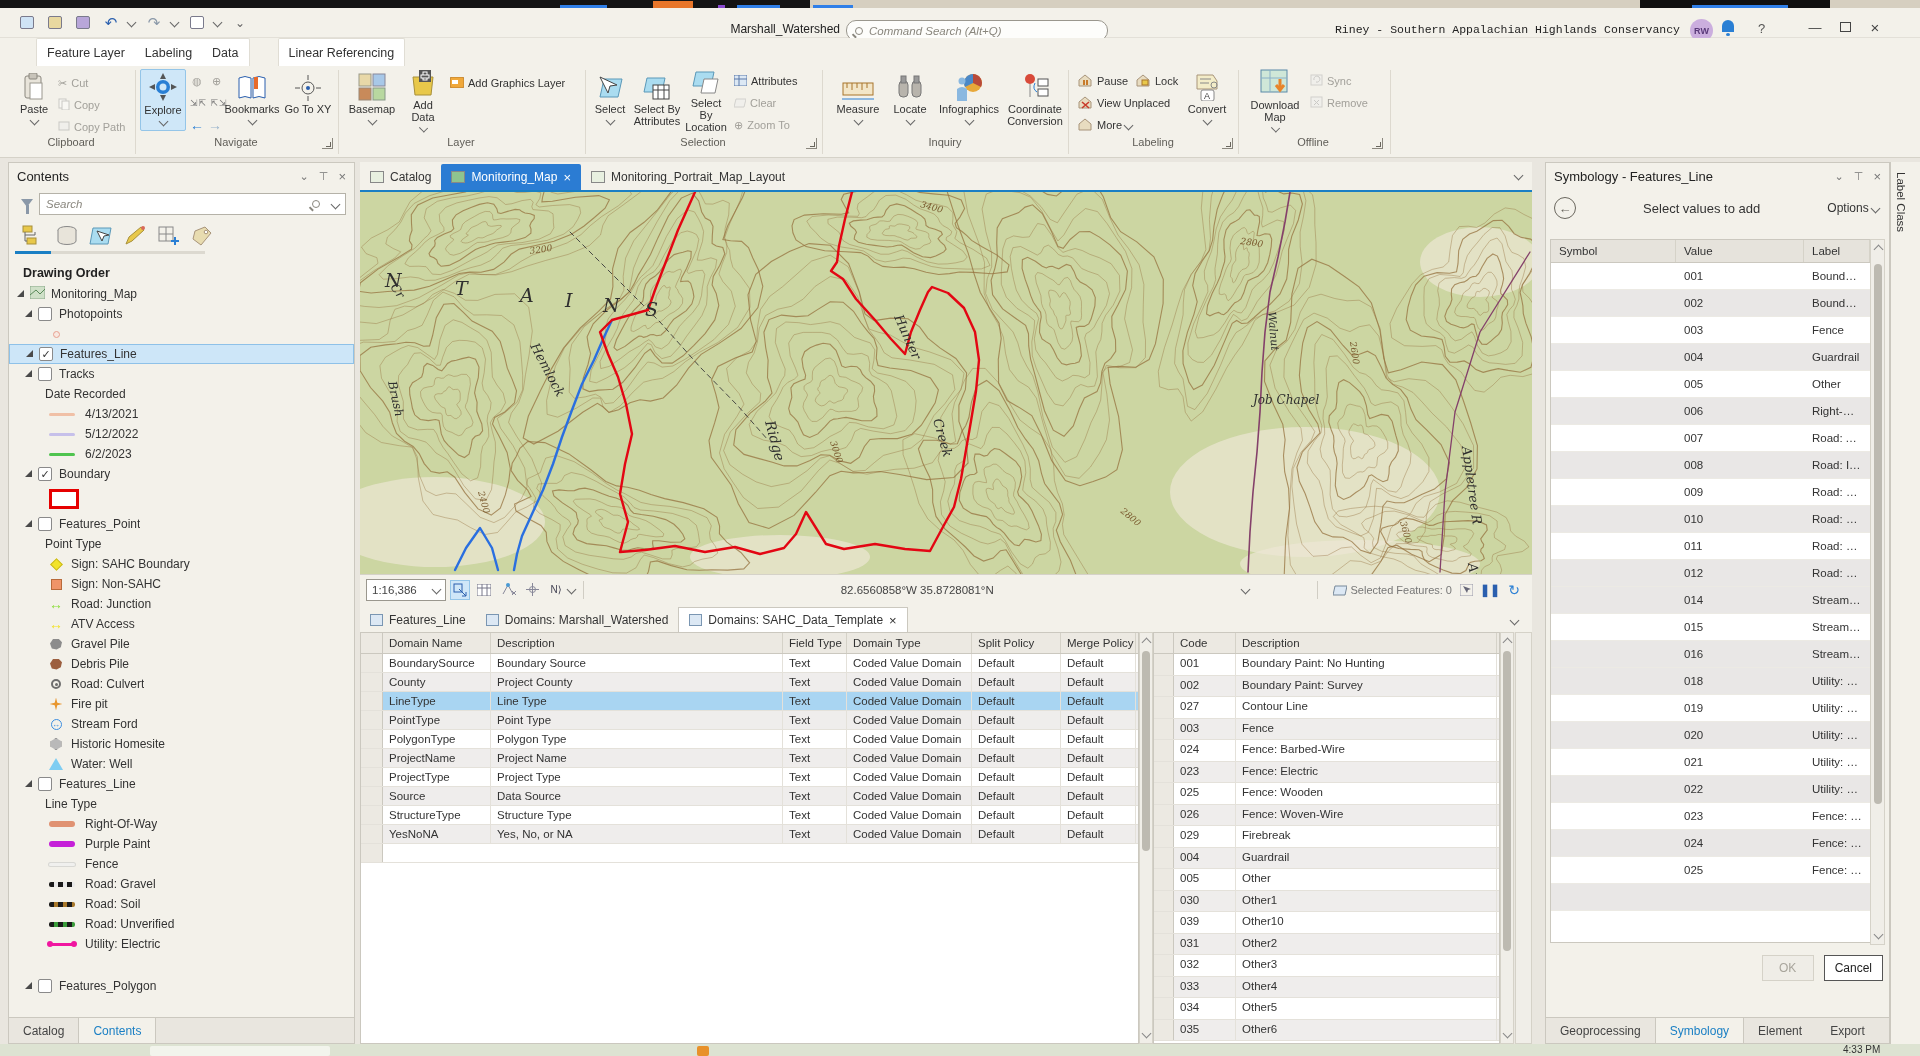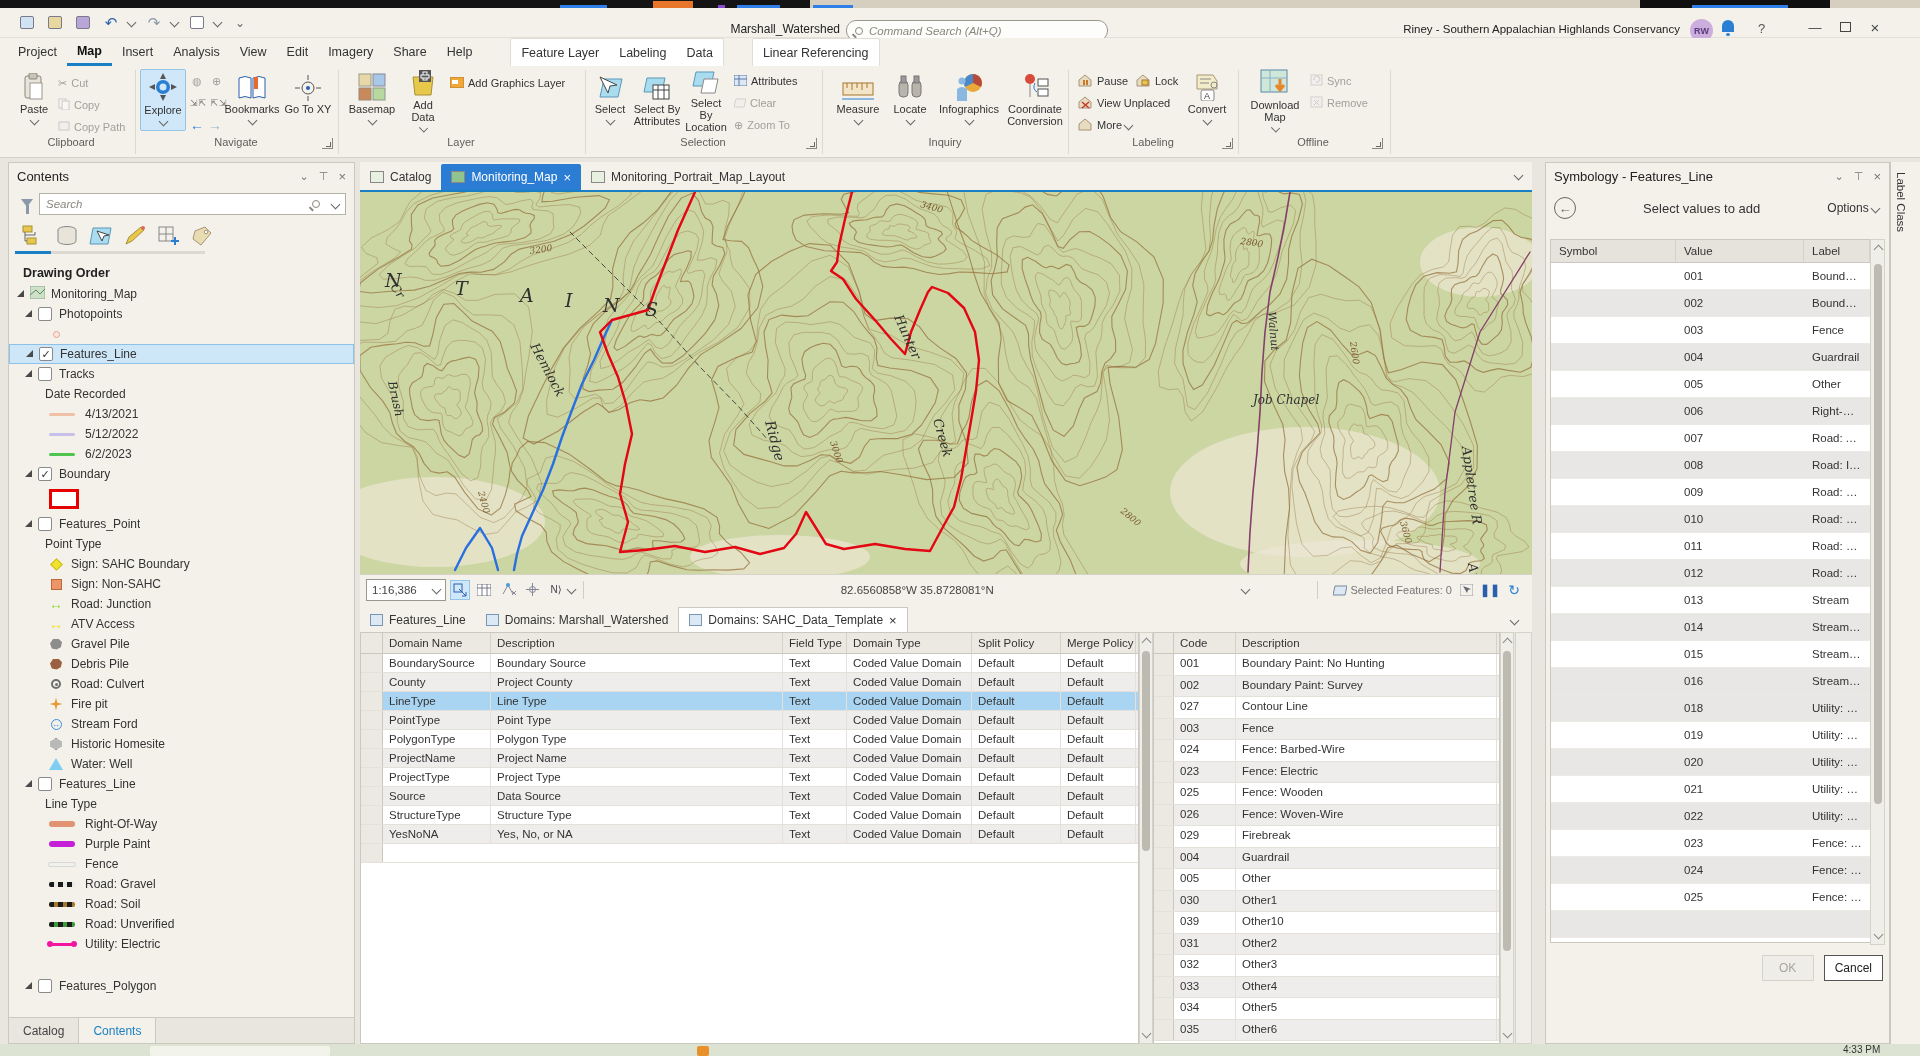--- a/index.html
+++ b/index.html
@@ -159,48 +159,37 @@
         <span class="qat-sq" style="background:#fff;"></span>
       </span>
       <span class="chev" style="margin-right:14px;"></span>
     <span style="color:#666;">⌄</span>
   </div>
   <div class="abs" style="left:700px;top:14px;width:140px;text-align:right;font-size:12px;color:#222;">Marshall_Watershed</div>
   <div class="abs" id="cmdsearch">
     <span class="mag"></span>
     <span>Command Search (Alt+Q)</span>
   </div>
-  <div class="abs" style="left:1320px;top:15px;width:360px;text-align:right;font-size:11.5px;color:#222;">Riney - Southern Appalachian Highlands Conservancy</div>
+  <div class="abs" style="left:1320px;top:15px;width:360px;text-align:right;font-size:11.5px;color:#222;font-family:Liberation Mono, monospace;">Riney - Southern Appalachian Highlands Conservancy</div>
   <div class="abs" id="avatar">RW</div>
   <div class="abs flex" style="left:1722px;top:12px;">
       <span class="bell"></span>
     </div>
   <div class="abs" style="left:1758px;top:13px;color:#555;font-size:13px;">?</div>
   <div class="abs flex" style="left:1800px;top:6px;">
     <span class="winbtn">—</span>
     <span class="winbtn">
         <span style="width:11px;height:10px;border:1.3px solid #444;display:inline-block;"></span>
       </span>
     <span class="winbtn" style="font-size:15px;">×</span>
   </div>
 </div>
 
 <div class="abs flex" id="ribbontabs">
   <div style="width:8px;"></div>
-  <div id="maintabs" class="flex">
-      <div class="rtab">Project</div>
-      <div class="rtab active">Map</div>
-      <div class="rtab">Insert</div>
-      <div class="rtab">Analysis</div>
-      <div class="rtab">View</div>
-      <div class="rtab">Edit</div>
-      <div class="rtab">Imagery</div>
-      <div class="rtab">Share</div>
-      <div class="rtab">Help</div>
-    </div>
   <div class="ctxbox" id="ctxtabs1">
       <div class="rtab">Feature Layer</div>
       <div class="rtab">Labeling</div>
       <div class="rtab">Data</div>
     </div>
   <div class="ctxbox" id="ctxtabs2">
       <div class="rtab">Linear Referencing</div>
     </div>
 </div>
 
@@ -1223,25 +1212,20 @@
         <div class="symr">
           <div style="width: 125px;"><span class="symline" style="background: rgb(188, 205, 242);"></span></div>
           <div style="width: 128px;">011</div>
           <div class="ell" style="width: 66px;">Road: Soil</div>
         </div>
         <div class="symr alt">
           <div style="width: 125px;"><span class="symline" style="background: rgb(195, 200, 238);"></span></div>
           <div style="width: 128px;">012</div>
           <div class="ell" style="width: 66px;">Road: Unverified</div>
         </div>
-        <div class="symr">
-          <div style="width: 125px;"><span class="symline" style="background: rgb(230, 239, 159);"></span></div>
-          <div style="width: 128px;">013</div>
-          <div class="ell" style="width: 66px;">Stream</div>
-        </div>
         <div class="symr alt">
           <div style="width: 125px;"><span class="symline" style="background: rgb(244, 198, 221);"></span></div>
           <div style="width: 128px;">014</div>
           <div class="ell" style="width: 66px;">Stream: Ephemeral</div>
         </div>
         <div class="symr">
           <div style="width: 125px;"><span class="symline" style="background: rgb(238, 176, 224);"></span></div>
           <div style="width: 128px;">015</div>
           <div class="ell" style="width: 66px;">Stream: Intermitt...</div>
         </div>
@@ -1297,20 +1281,26 @@
   </div>
   <div class="sbar" style="right:4px; top:76px; height:706px; width:15px;">
     <span class="sarrow" style="top:6px; transform:rotate(-135deg); left:4px;"></span>
     <div class="sthumb" style="top:24px; height:540px; left:3px;"></div>
     <span class="sarrow" style="bottom:6px; transform:rotate(45deg); left:4px;"></span>
   </div>
   <div id="symbtns">
     <div class="btn disabled">OK</div>
     <div class="btn normal">Cancel</div>
   </div>
+  <div id="symtabs">
+      <div class="cttab">Geoprocessing</div>
+      <div class="cttab active">Symbology</div>
+      <div class="cttab">Element</div>
+      <div class="cttab">Export</div>
+    </div>
 </div>
 
 <div class="abs" id="edgestrip">
   <div id="labelclass">Label Class</div>
 </div>
 
 <div class="abs" id="taskbar">
   <div class="abs" style="left:150px;top:2px;width:180px;height:10px;background:#f2f4ec;border-radius:2px;"></div>
   <div class="abs" style="left:697px;top:2px;width:12px;height:10px;background:#e8912a;border-radius:2px;"></div>
   <div class="abs" style="left:1843px;top:0px;font-size:10px;color:#333;">4:33 PM</div>

